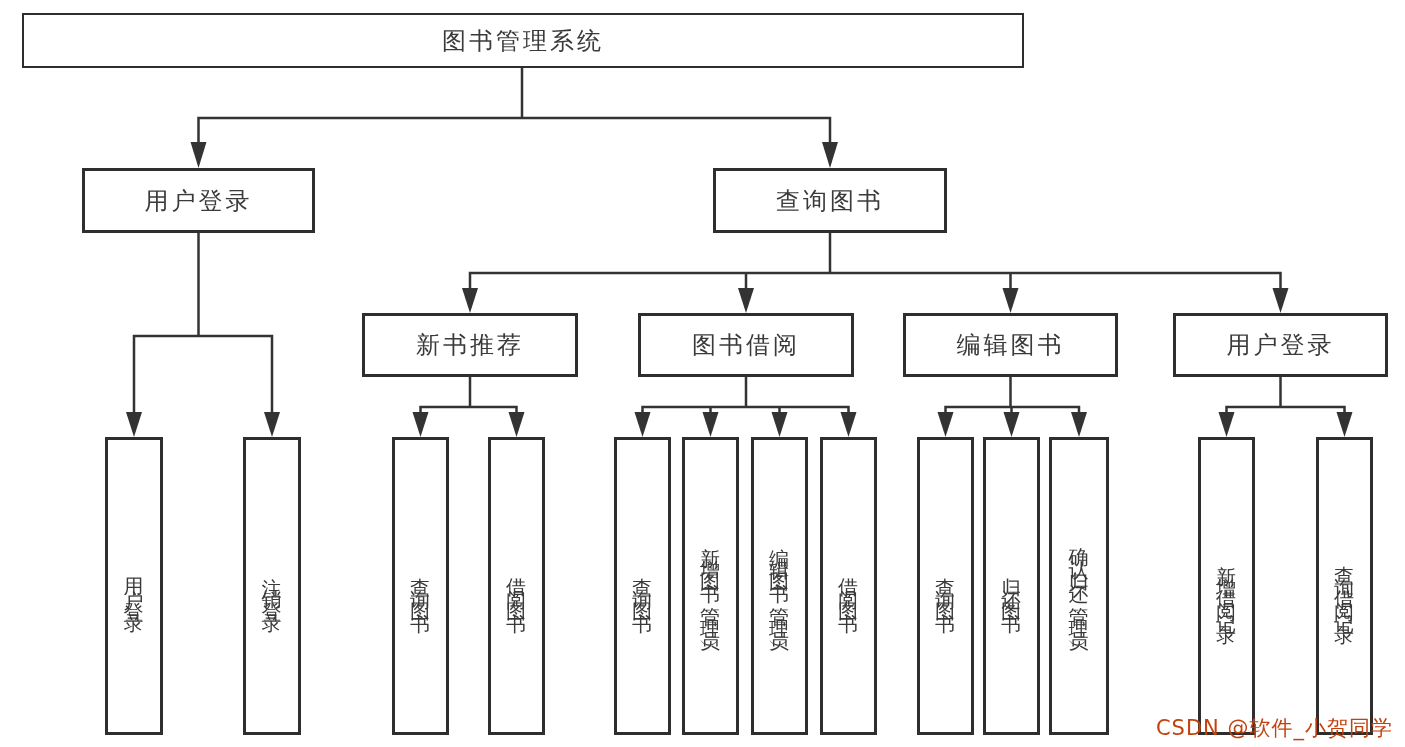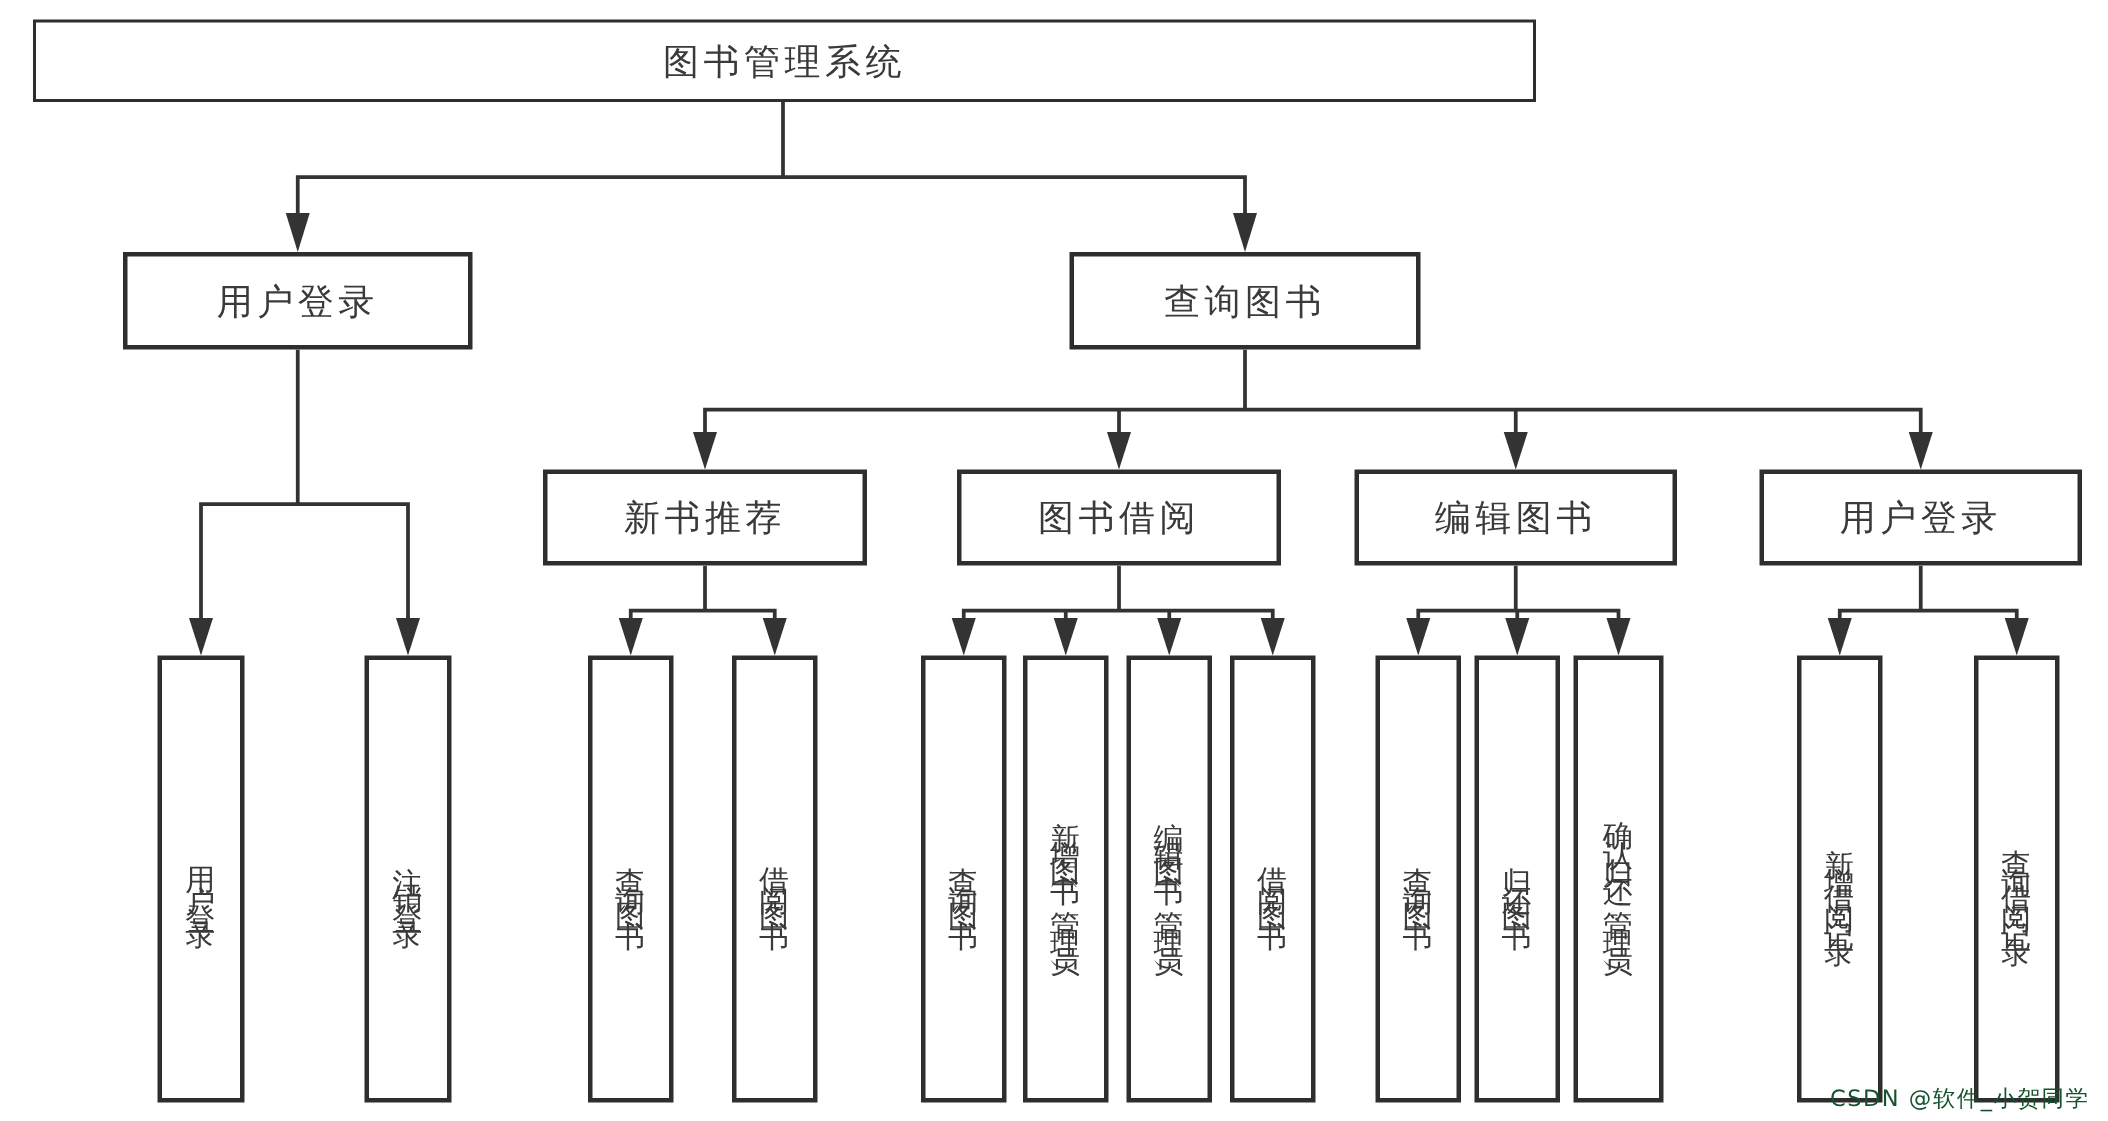--- a/index.html
+++ b/index.html
@@ -24,22 +24,22 @@
   .root-box{border-width:2.5px;}
   .v-box .vtext{
     writing-mode:vertical-rl;
     font-size:20px;
     letter-spacing:12px;
     line-height:1;
   }
   .watermark{
     position:absolute;
     right:12px;bottom:5px;
-    font-size:15px;
-    color:#14532d;
+    font-size:21px;
+    color:#c2410c;
     letter-spacing:1px;
     z-index:5;
     white-space:nowrap;
   }
 </style>
 </head>
 <body>
 
 <div class="canvas">
 

